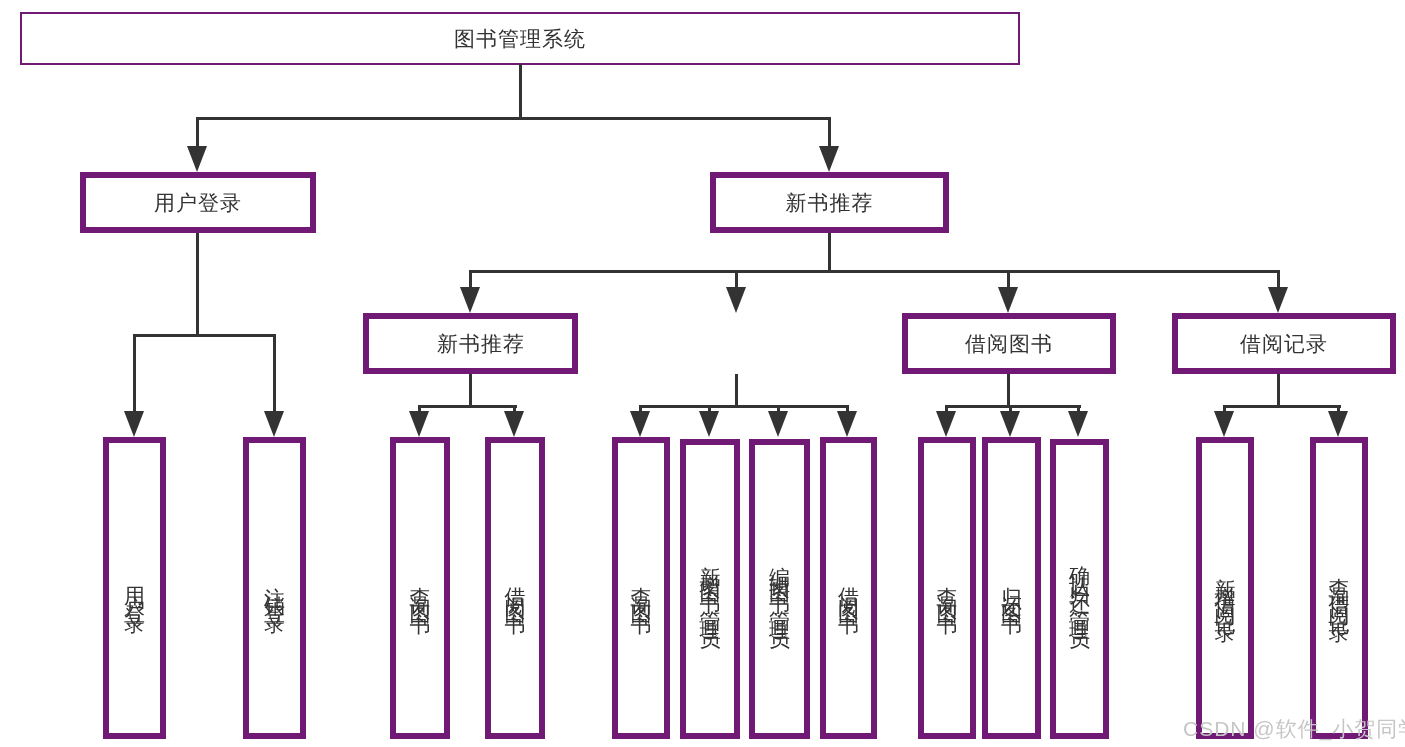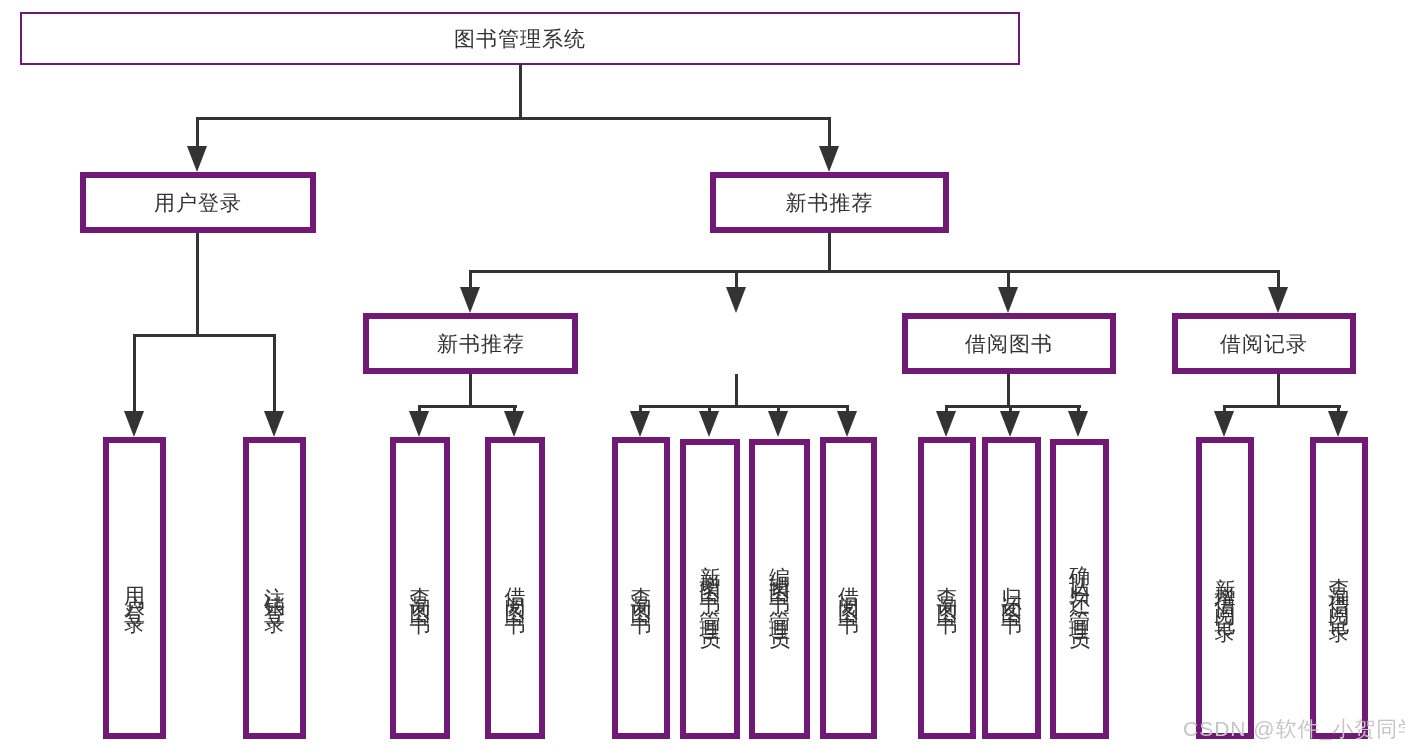--- a/index.html
+++ b/index.html
@@ -89,21 +89,21 @@
   <div class="arrow" style="left:998px;top:287px;"></div>
   <div class="vline" style="left:1277px;top:270px;height:22px;"></div>
   <div class="arrow" style="left:1268px;top:287px;"></div>
 
   <div class="box" style="left:363px;top:313px;width:215px;height:61px;padding-left:21px;">
     <span>新书推荐</span>
   </div>
   <div class="box" style="left:902px;top:313px;width:214px;height:61px;">
     <span>借阅图书</span>
   </div>
-  <div class="box" style="left:1172px;top:313px;width:184px;height:61px;text-align:right;">
+  <div class="box" style="left:1172px;top:313px;width:224px;height:61px;text-align:right;">
     <span>借阅记录</span>
   </div>
 
   <div class="vline" style="left:469px;top:374px;height:34px;"></div>
   <div class="hline" style="left:418px;top:405px;width:99px;"></div>
   <div class="vline" style="left:418px;top:405px;height:9px;"></div>
   <div class="arrow" style="left:409px;top:411px;"></div>
   <div class="vline" style="left:513px;top:405px;height:9px;"></div>
   <div class="arrow" style="left:504px;top:411px;"></div>
 

